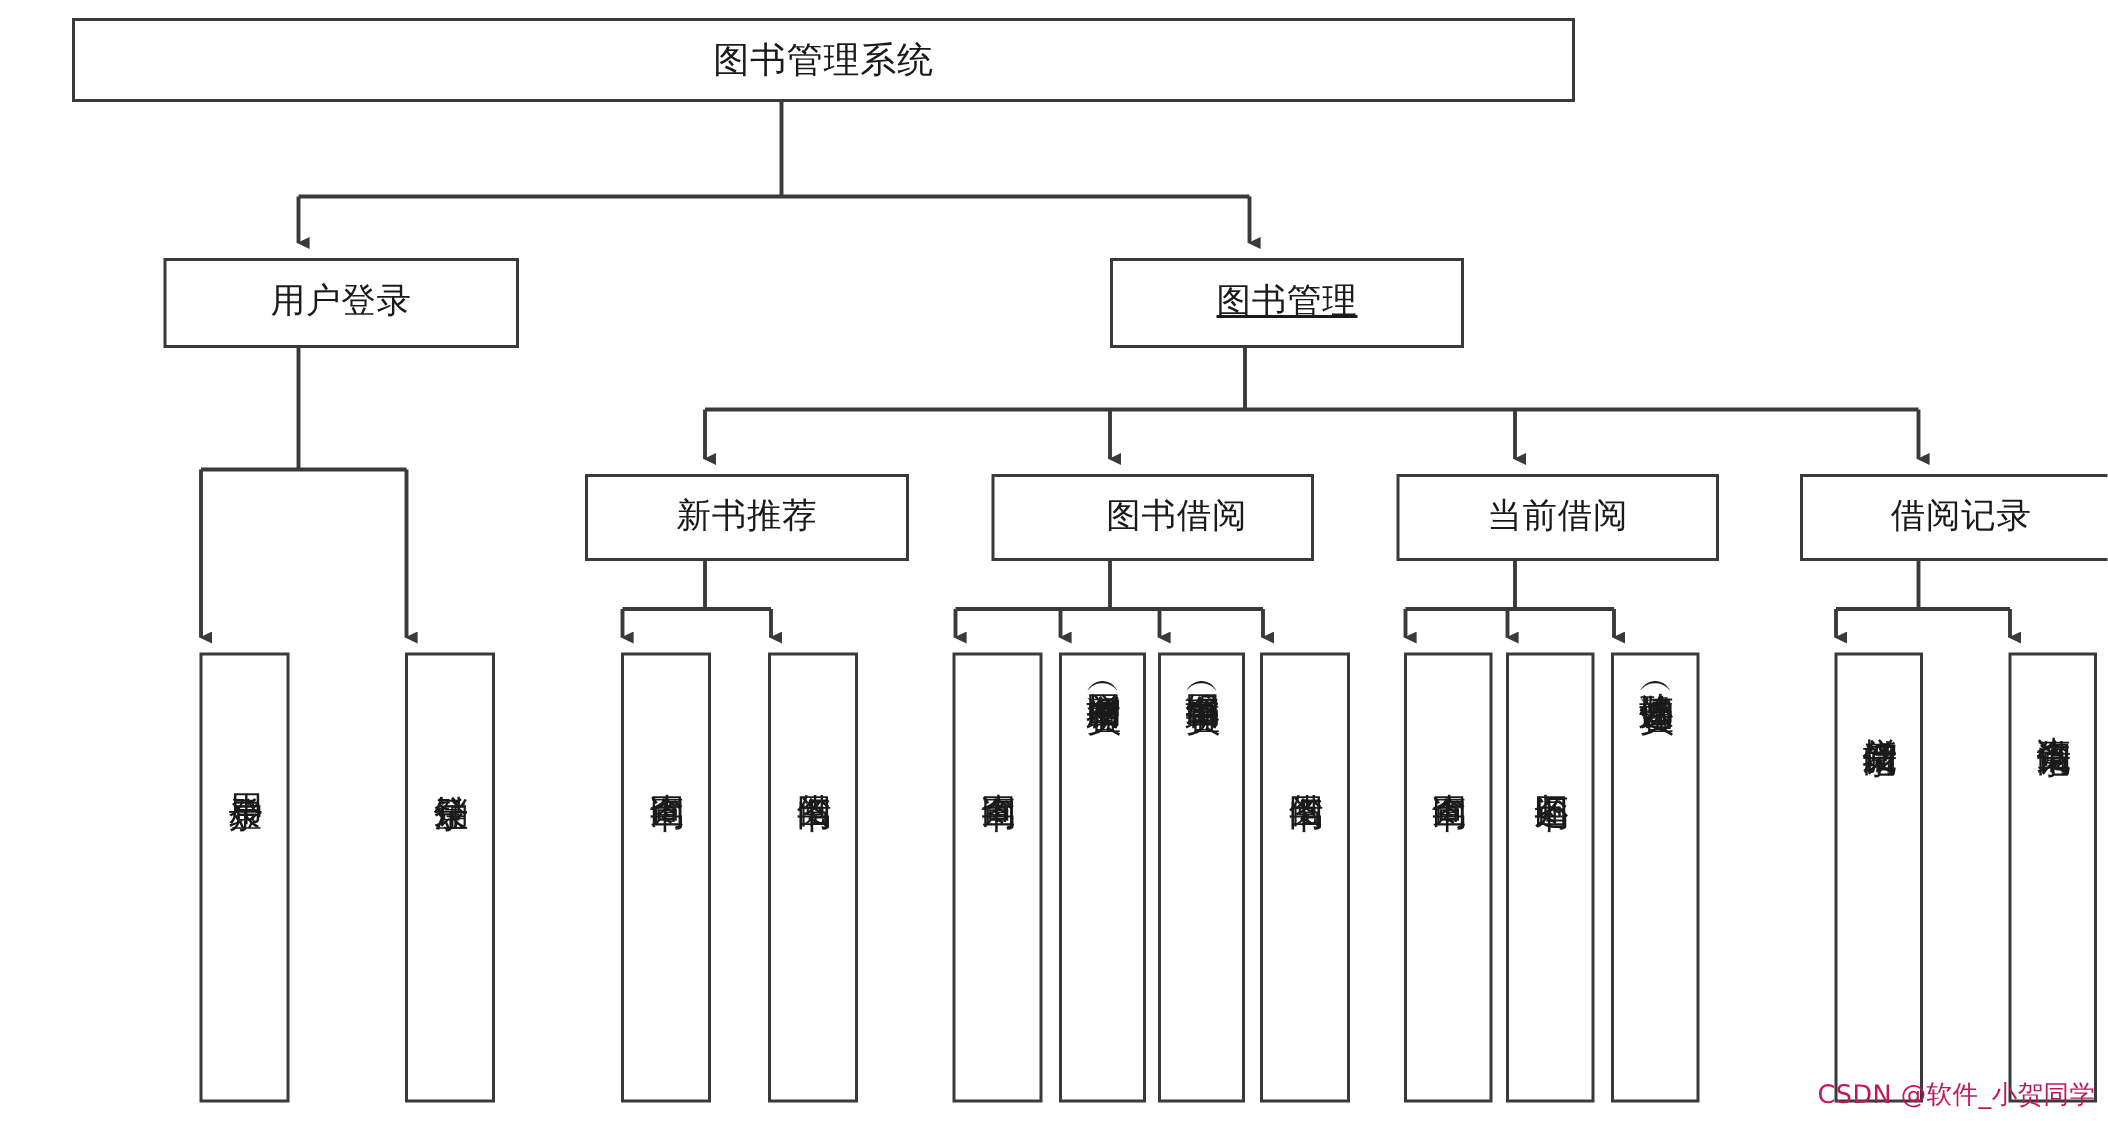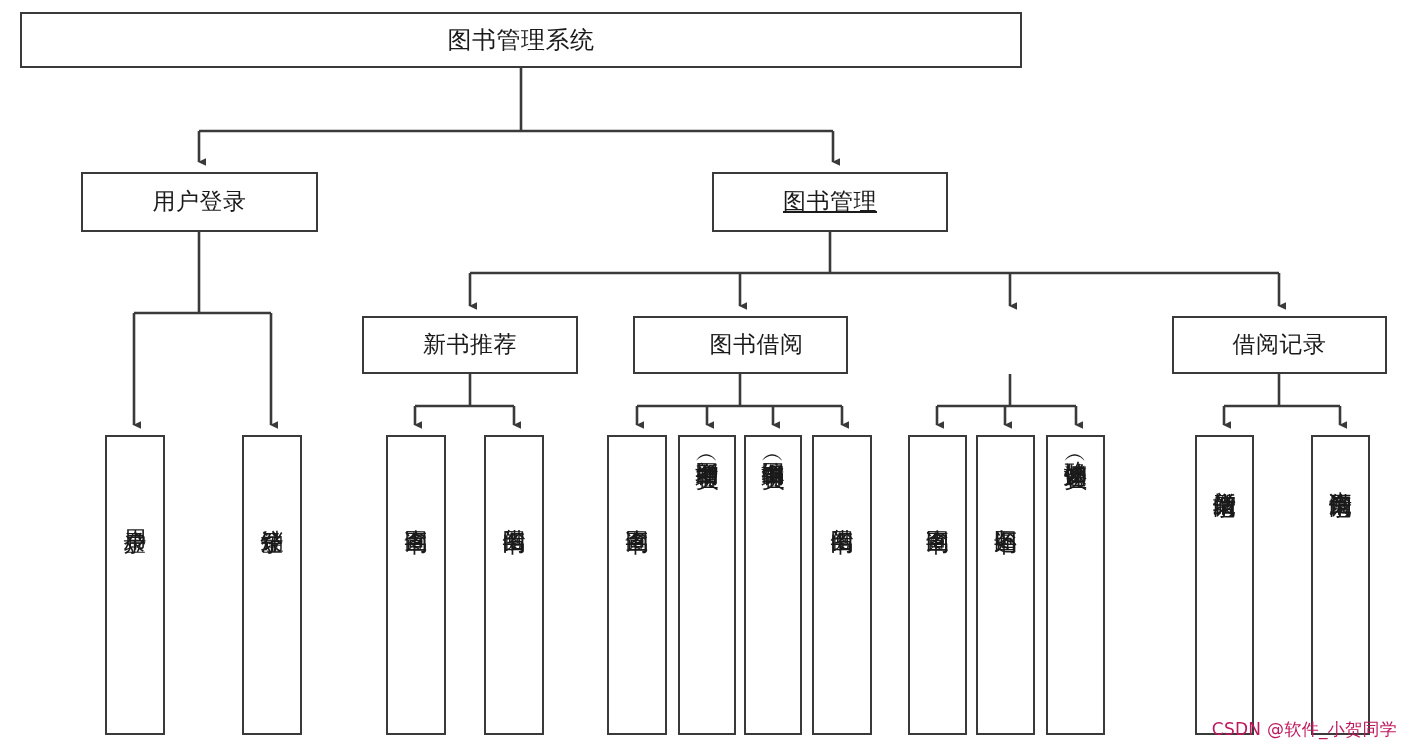--- a/index.html
+++ b/index.html
@@ -31,20 +31,21 @@
   .node {
     position: absolute;
     box-sizing: border-box;
     background: #ffffff;
     border: 2.5px solid #3a3a3a;
     display: flex;
     align-items: center;
     justify-content: center;
     color: #1a1a1a;
     z-index: 2;
+    margin-left: 28px;
   }
   .node-label {
     display: block;
     text-align: center;
     line-height: 1.18;
     white-space: nowrap;
   }
   .node.horizontal .node-label {
     font-size: 23px;
     letter-spacing: 0.5px;
@@ -151,20 +152,23 @@
   </div>
 
   <div class="node horizontal" style="left:362px; top:316px; width:216px; height:58px;">
     <span class="node-label">新书推荐</span>
   </div>
 
   <div class="node horizontal" style="left:633px; top:316px; width:215px; height:58px;padding-left:32px;">
     <span class="node-label">图书借阅</span>
   </div>
 
+  <div class="node horizontal" style="left:903px; top:316px; width:215px; height:58px;">
+    <span class="node-label">当前借阅</span>
+  </div>
 
   <div class="node horizontal" style="left:1172px; top:316px; width:215px; height:58px;">
     <span class="node-label">借阅记录</span>
   </div>
 
   <div class="node vertical" style="left:105px; top:435px; width:60px; height:300px; padding-top:74px;">
     <span class="node-label">用户登录</span>
   </div>
 
   <div class="node vertical" style="left:242px; top:435px; width:60px; height:300px; padding-top:74px;">

